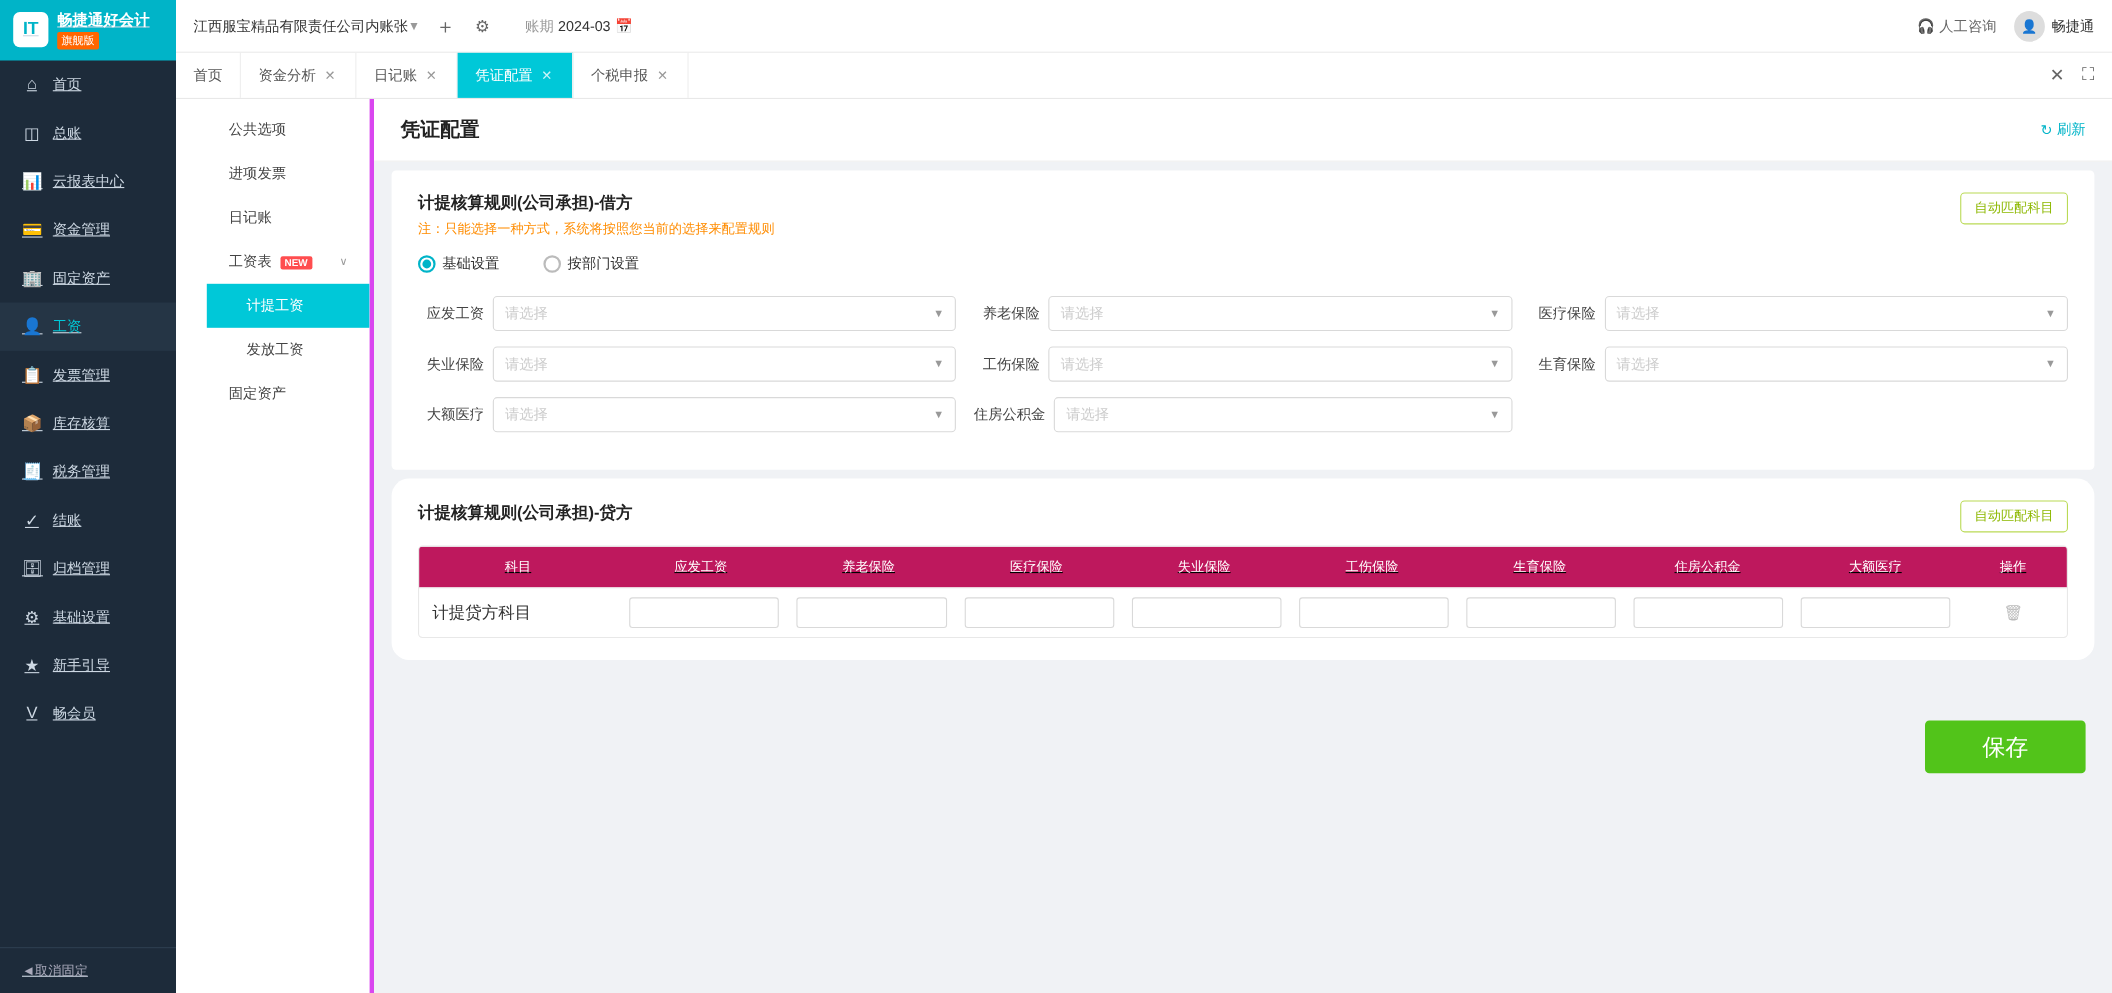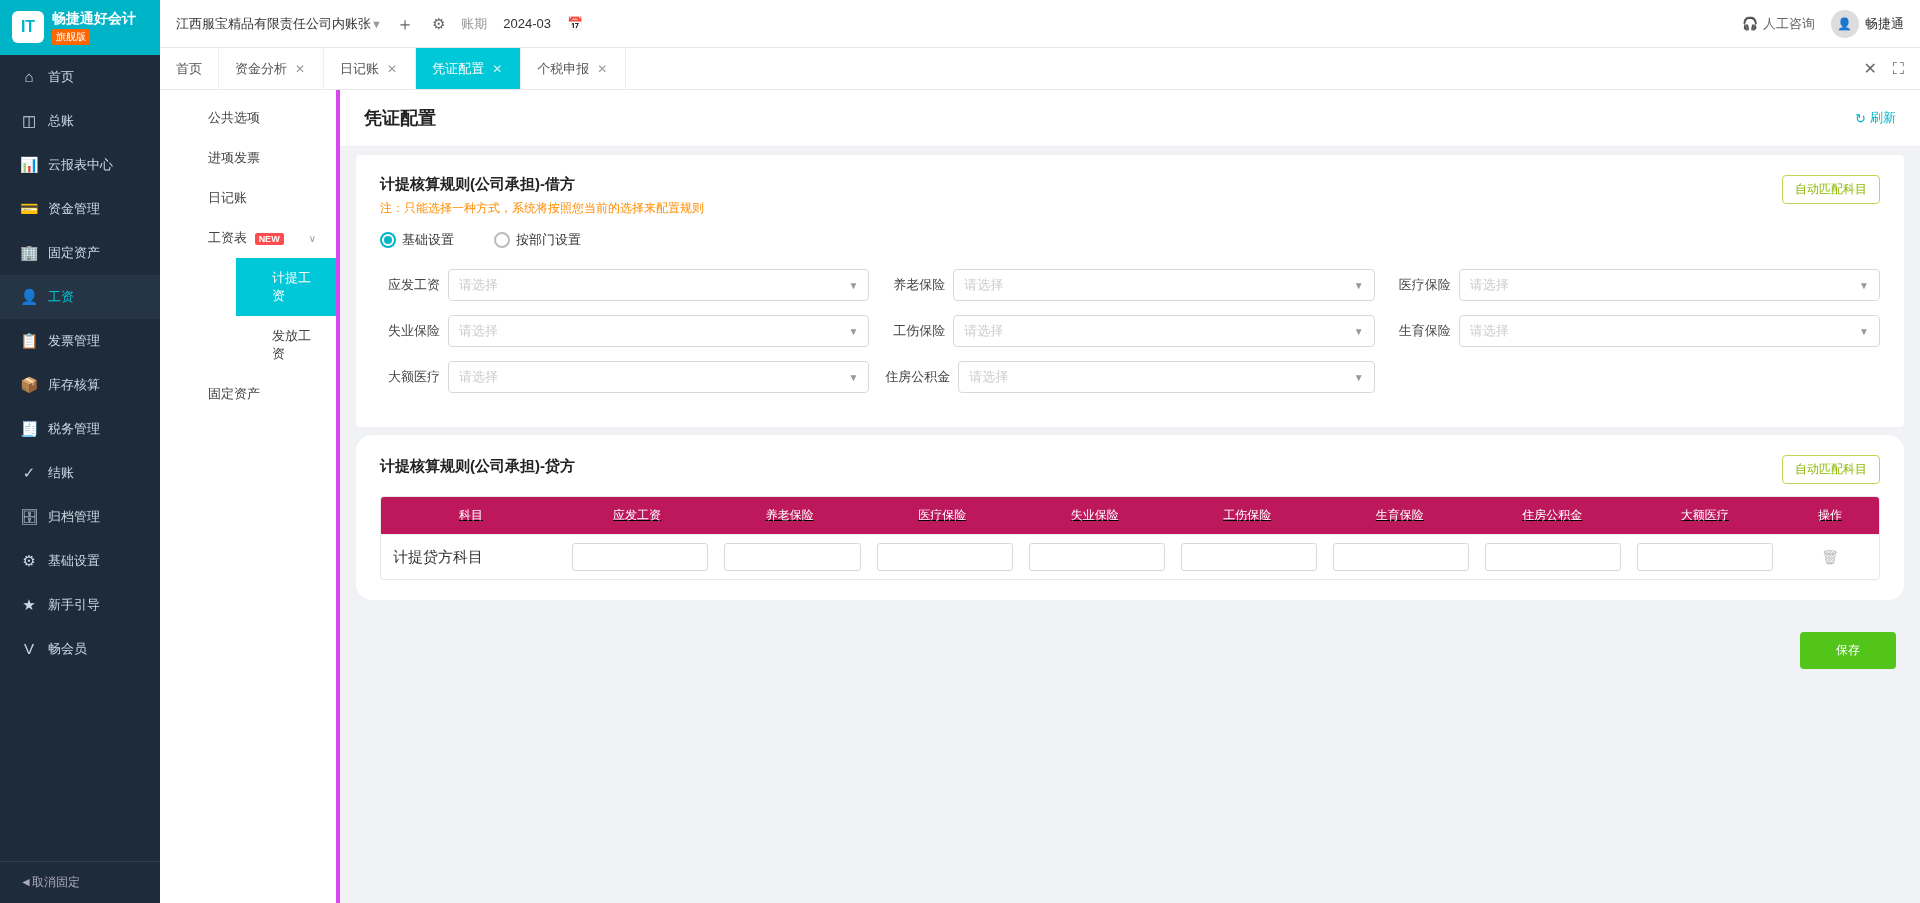--- a/index.html
+++ b/index.html
@@ -1,39 +1,39 @@
 <!DOCTYPE html>
 <html><head>
   <meta charset="utf-8">
   <style>
     * { box-sizing: border-box; margin: 0; padding: 0; }
     body { font-family: "Microsoft YaHei", "PingFang SC", sans-serif; font-size: 13px; background: #f0f2f5; display: flex; height: 903px; overflow: hidden; }
 
     
-    .sidebar { width: 160px; background: #1d2b3a; color: #cdd8e3; display: flex; flex-direction: column; flex-shrink: 0; height: 100%; }
+    .sidebar { width: 160px; background: #1d2b3a; color: #cdd8e3; display: flex; flex-direction: column; flex-shrink: 0; height: 100%; text-decoration: underline; }
     .sidebar-logo { background: #00b4c8; padding: 10px 12px; display: flex; align-items: center; gap: 8px; cursor: pointer; }
     .sidebar-logo-icon { width: 32px; height: 32px; background: white; border-radius: 6px; display: flex; align-items: center; justify-content: center; font-size: 16px; font-weight: bold; color: #00b4c8; }
     .sidebar-logo-text { color: white; font-size: 14px; font-weight: bold; line-height: 1.2; }
     .sidebar-logo-sub { font-size: 10px; background: #ff6600; color: white; padding: 1px 4px; border-radius: 2px; margin-top: 2px; display: inline-block; }
     .sidebar-nav { flex: 1; overflow-y: auto; }
     .sidebar-item { display: flex; align-items: center; gap: 10px; padding: 13px 20px; cursor: pointer; color: #cdd8e3; font-size: 13px; transition: background 0.2s; }
     .sidebar-item.active { background: #253545; color: #00c8d8; }
     .sidebar-item-icon { font-size: 15px; width: 18px; text-align: center; }
     .sidebar-footer { padding: 12px 20px; border-top: 1px solid #2e3f50; cursor: pointer; color: #aab; display: flex; align-items: center; gap: 6px; font-size: 12px; }
 
     
     .main { flex: 1; display: flex; flex-direction: column; overflow: hidden; background: #f0f2f5; }
 
     
     .topbar { background: white; height: 48px; display: flex; align-items: center; padding: 0 16px; border-bottom: 1px solid #e8e8e8; gap: 8px; flex-shrink: 0; }
     .topbar-company { display: flex; align-items: center; gap: 0; font-size: 13px; color: #333; cursor: pointer; }
     .topbar-company-arrow { color: #999; font-size: 11px; }
     .topbar-add { font-size: 18px; color: #666; cursor: pointer; padding: 0 6px; }
     .topbar-gear { font-size: 15px; color: #666; cursor: pointer; padding: 0 4px; }
-    .topbar-period { display: flex; align-items: center; gap: 16px; font-size: 13px; color: #333; margin-left: 4px; }
+    .topbar-period { display: flex; align-items: center; gap: 4px; font-size: 13px; color: #333; margin-left: 20px; }
     .topbar-period-label { color: #999; }
     .topbar-period-value { color: #333; font-weight: 500; }
     .topbar-period-icon { color: #00b4c8; cursor: pointer; }
     .topbar-right { margin-left: auto; display: flex; align-items: center; gap: 16px; }
     .topbar-support { display: flex; align-items: center; gap: 4px; color: #666; cursor: pointer; font-size: 13px; }
     .topbar-user { display: flex; align-items: center; gap: 6px; cursor: pointer; color: #333; font-size: 13px; }
     .topbar-avatar { width: 28px; height: 28px; background: #ddd; border-radius: 50%; display: flex; align-items: center; justify-content: center; color: #888; font-size: 12px; }
 
     
     .tabbar { background: white; height: 42px; display: flex; align-items: stretch; border-bottom: 1px solid #e8e8e8; padding-left: 0; flex-shrink: 0; position: relative; }
@@ -44,21 +44,21 @@
     .tabbar-actions { margin-left: auto; display: flex; align-items: center; padding: 0 12px; gap: 8px; }
     .tabbar-action-btn { cursor: pointer; color: #666; font-size: 16px; padding: 4px; }
 
     
     .content-wrap { display: flex; flex: 1; overflow: hidden; }
 
     
     .left-menu { width: 180px; background: white; border-right: 4px solid #d946ef; flex-shrink: 0; padding-top: 8px; overflow-y: auto; padding-left: 28px; }
     .left-menu-item { padding: 11px 20px; cursor: pointer; color: #444; font-size: 13px; display: flex; align-items: center; justify-content: space-between; }
     .left-menu-item.active { background: #00c8d8; color: white; }
-    .left-menu-item.sub { padding-left: 36px; margin-left: 48px; }
+    .left-menu-item.sub { padding-left: 36px; }
     .left-menu-item.sub.active { background: #00c8d8; color: white; }
     .left-menu-group { }
     .left-menu-group-header { padding: 11px 20px; cursor: pointer; color: #444; font-size: 13px; display: flex; align-items: center; justify-content: space-between; }
     .new-badge { background: #ff4d4f; color: white; font-size: 9px; padding: 1px 4px; border-radius: 2px; margin-left: 4px; font-weight: bold; }
 
     
     .page-content { flex: 1; overflow-y: auto; padding: 0; background: #f0f2f5; }
     .page-header { background: white; padding: 16px 24px; display: flex; align-items: center; justify-content: space-between; margin-bottom: 8px; border-bottom: 1px solid #eee; }
     .page-title { font-size: 18px; font-weight: 600; color: #222; }
     .refresh-btn { display: flex; align-items: center; gap: 4px; color: #00b4c8; cursor: pointer; font-size: 13px; }
@@ -91,21 +91,21 @@
     .table-header { background: #be185d; display: flex; text-decoration: underline; }
     .table-header-cell { color: white; font-size: 12px; padding: 10px 8px; text-align: center; font-weight: 500; flex: 1; }
     .table-header-cell.col-subject { flex: 1.2; }
     .table-header-cell.col-op { flex: 0.6; }
     .table-row-data { display: flex; border-top: 1px solid #f0f0f0; }
     .table-cell { flex: 1; padding: 8px; display: flex; align-items: center; justify-content: center; }
     .table-cell.col-subject { flex: 1.2; justify-content: flex-start; padding-left: 12px; font-size: 15px; color: #333; }
     .table-cell.col-op { flex: 0.6; }
     .table-cell-input { width: 100%; height: 28px; border: 1px solid #d9d9d9; border-radius: 3px; text-align: center; background: white; }
     .delete-icon { color: #bbb; cursor: pointer; font-size: 14px; }
-    .save-btn { background: #52c41a; color: white; border: none; padding: 10px 36px; border-radius: 4px; font-size: 12px; cursor: pointer; font-weight: 500; }
+    .save-btn { background: #52c41a; color: white; border: none; padding: 10px 52px; border-radius: 4px; font-size: 21px; cursor: pointer; font-weight: 500; margin-top: 23px; }
 
     
     ::-webkit-scrollbar { width: 6px; }
     ::-webkit-scrollbar-track { background: #f1f1f1; }
     ::-webkit-scrollbar-thumb { background: #ccc; border-radius: 3px; }
   </style>
 </head>
 <body>
 
 <div class="sidebar">

